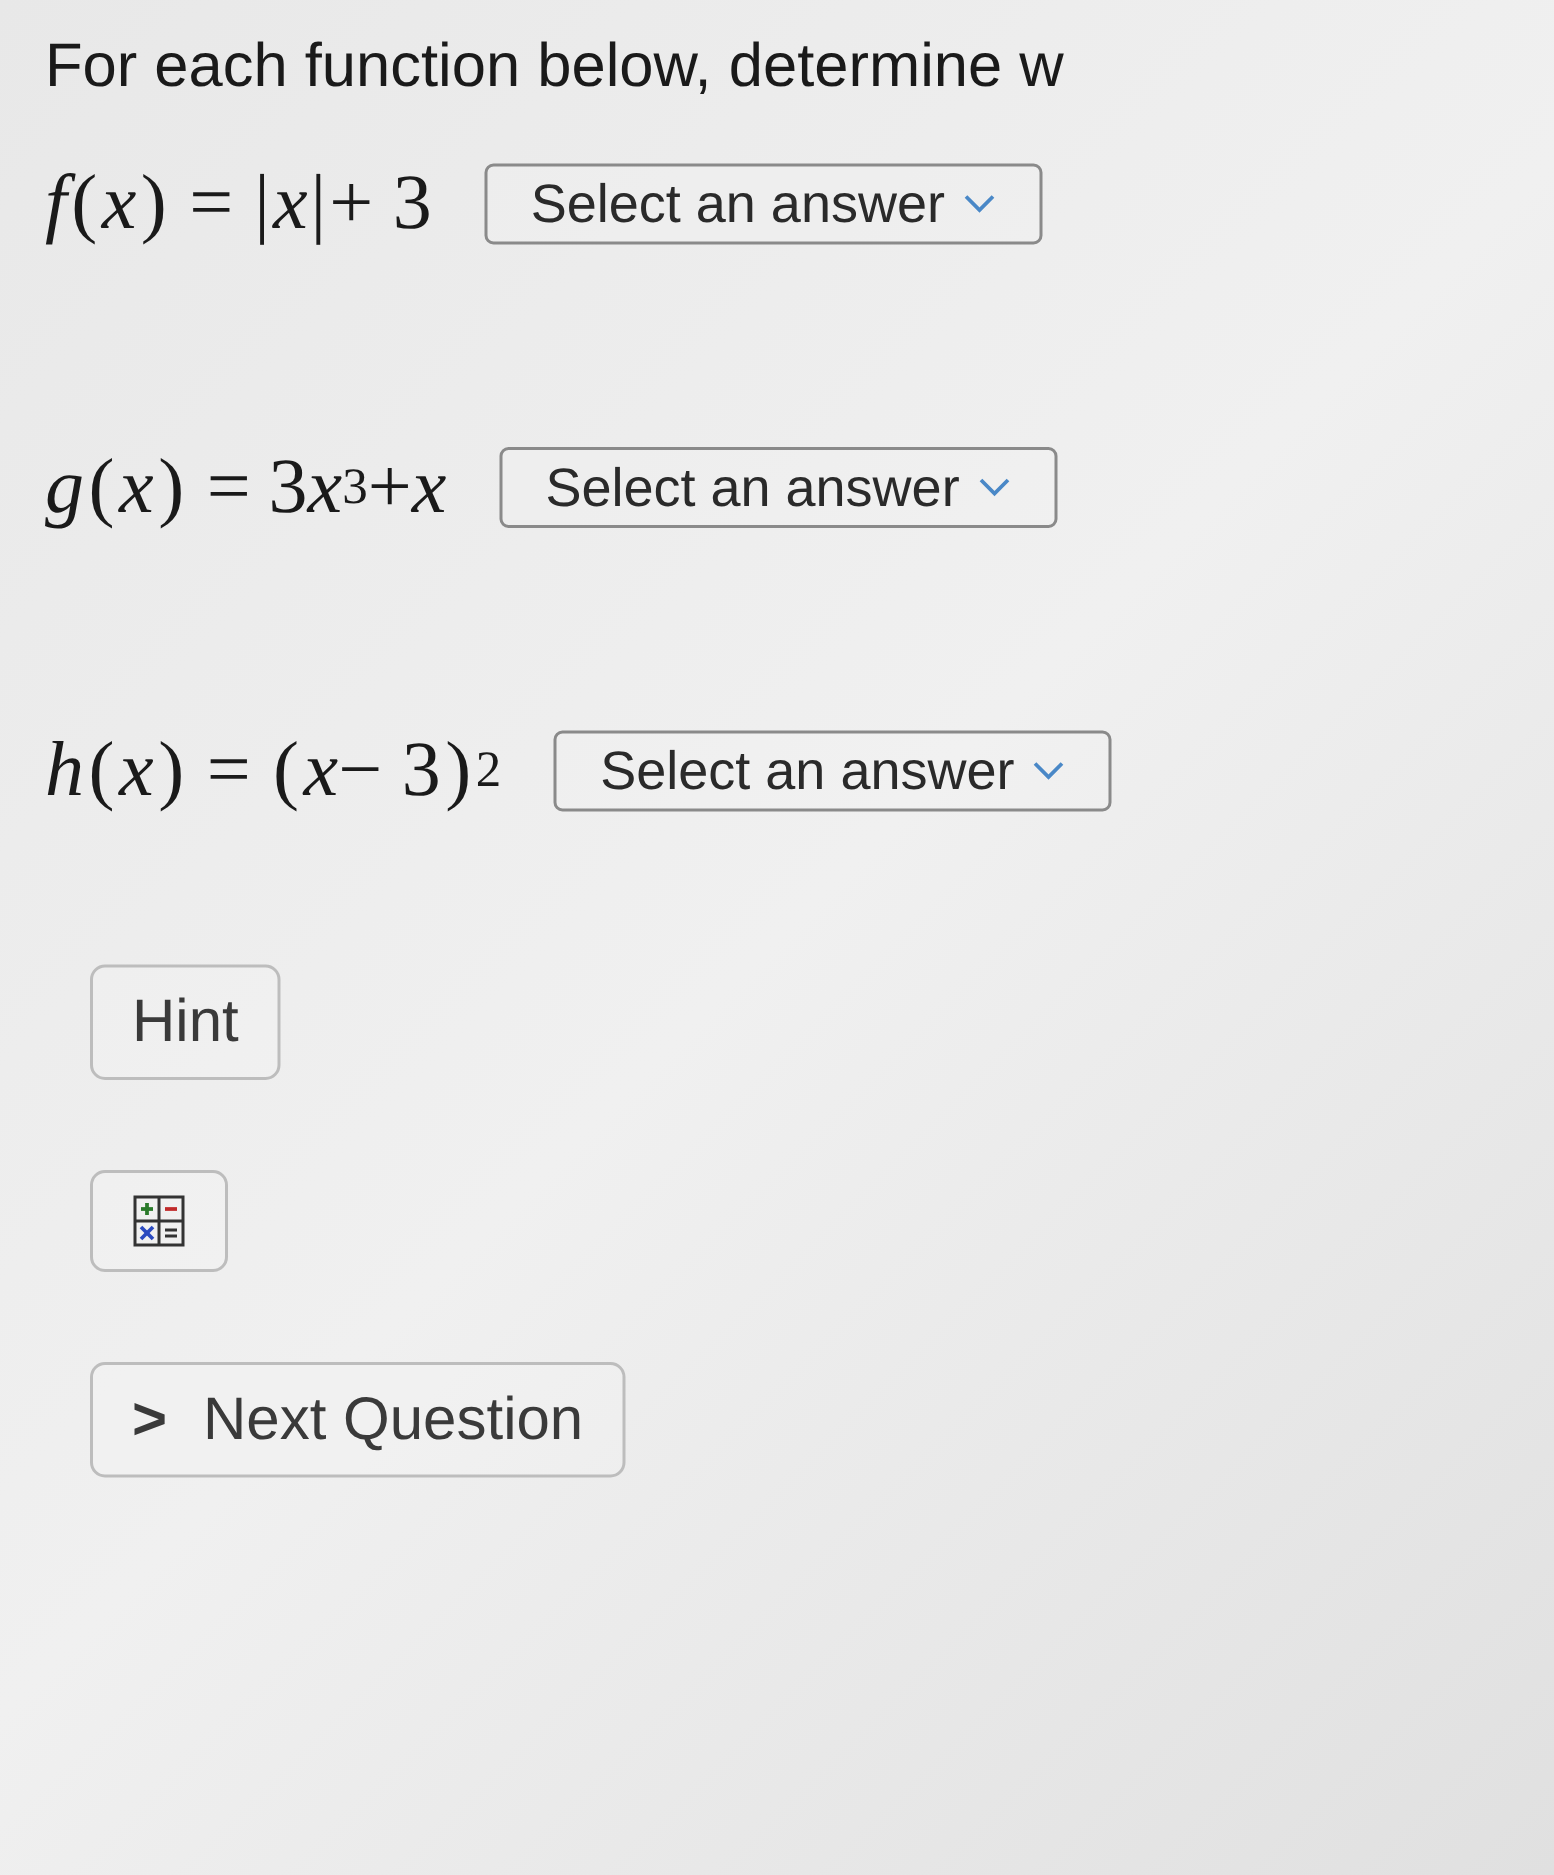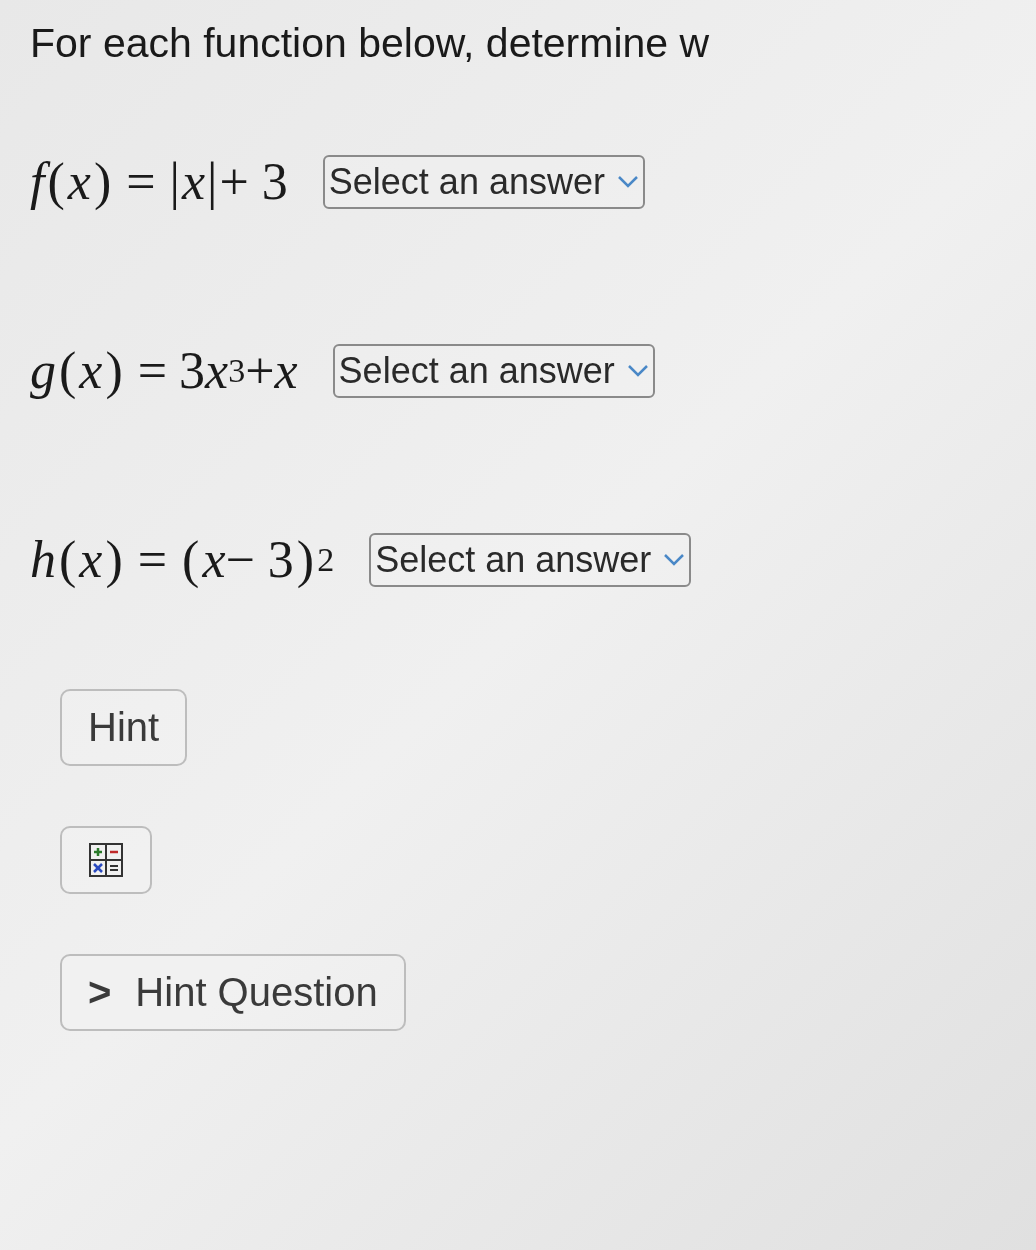--- a/index.html
+++ b/index.html
@@ -13,21 +13,21 @@
       background: linear-gradient(135deg, #e8e8e8 0%, #f0f0f0 50%, #e0e0e0 100%);
       font-family: Arial, Helvetica, sans-serif;
       overflow: hidden;
     }
     .content {
       padding: 20px 30px;
     }
     .prompt {
       font-size: 41px;
       color: #1a1a1a;
-      margin-bottom: 85px;
+      margin-bottom: 39px;
       white-space: nowrap;
     }
     .function-row {
       display: flex;
       align-items: center;
       margin-bottom: 130px;
       gap: 35px;
     }
     .math-expr {
       font-family: "Times New Roman", Times, serif;
@@ -55,21 +55,21 @@
       font-size: 34px;
       vertical-align: super;
       line-height: 0;
       font-style: normal;
     }
     .dropdown {
       display: inline-flex;
       align-items: center;
       border: 2px solid #8a8a8a;
       border-radius: 6px;
-      padding: 4px 4px;
+      padding: 4px 29px;
       background: rgba(255,255,255,0.1);
       font-size: 36px;
       color: #2a2a2a;
       gap: 12px;
       cursor: pointer;
     }
     .chevron {
       display: inline-flex;
       align-items: center;
     }
@@ -206,17 +206,17 @@
           <line x1="6" y1="22" x2="14" y2="30" stroke="#2a4ac0" stroke-width="2.5"></line>
           <line x1="14" y1="22" x2="6" y2="30" stroke="#2a4ac0" stroke-width="2.5"></line>
           <line x1="22" y1="24" x2="30" y2="24" stroke="#333" stroke-width="2"></line>
           <line x1="22" y1="28" x2="30" y2="28" stroke="#333" stroke-width="2"></line>
         </svg>
       </span>
     </div>
 
     <div class="btn">
       <span class="chev-right">&gt;</span>
-      <span>Hint Question</span>
+      <span>Next Question</span>
     </div>
   </div>
 
 </div>
 
 </body></html>

